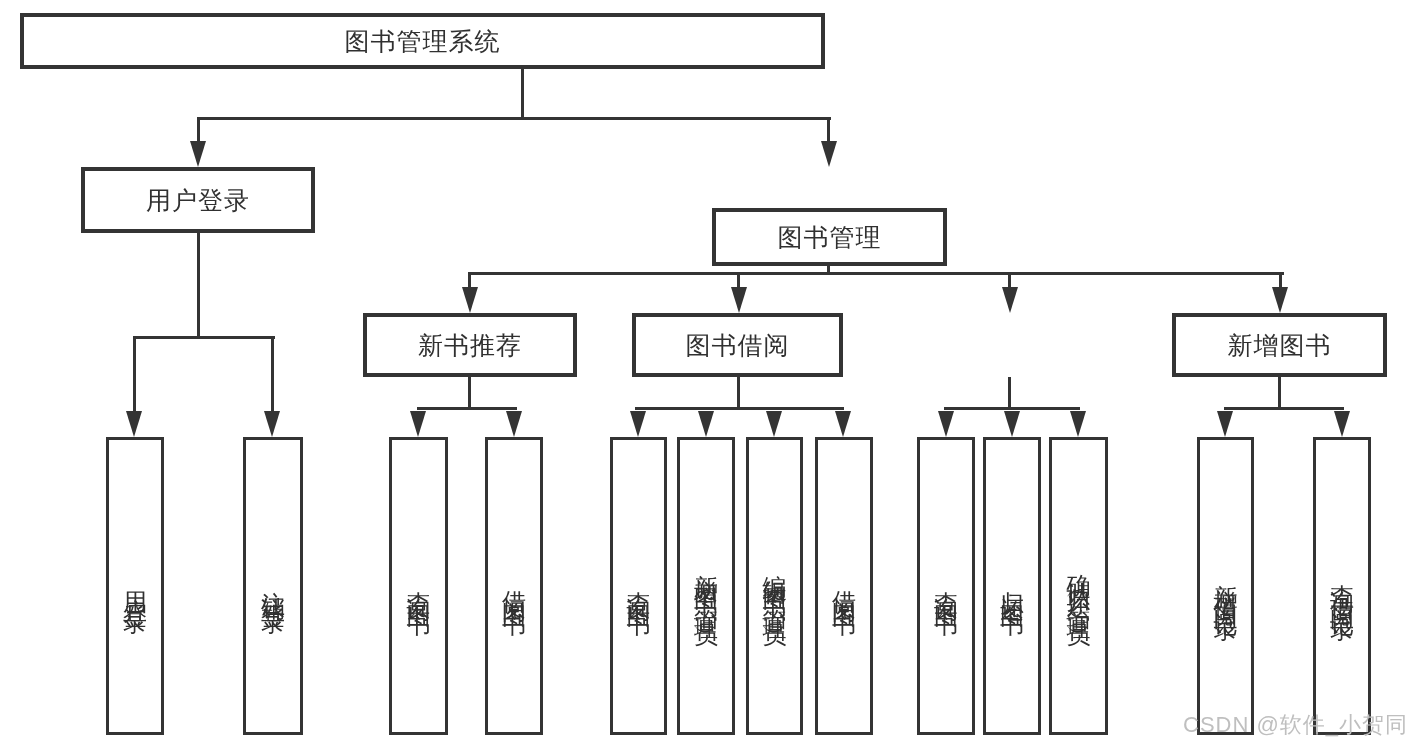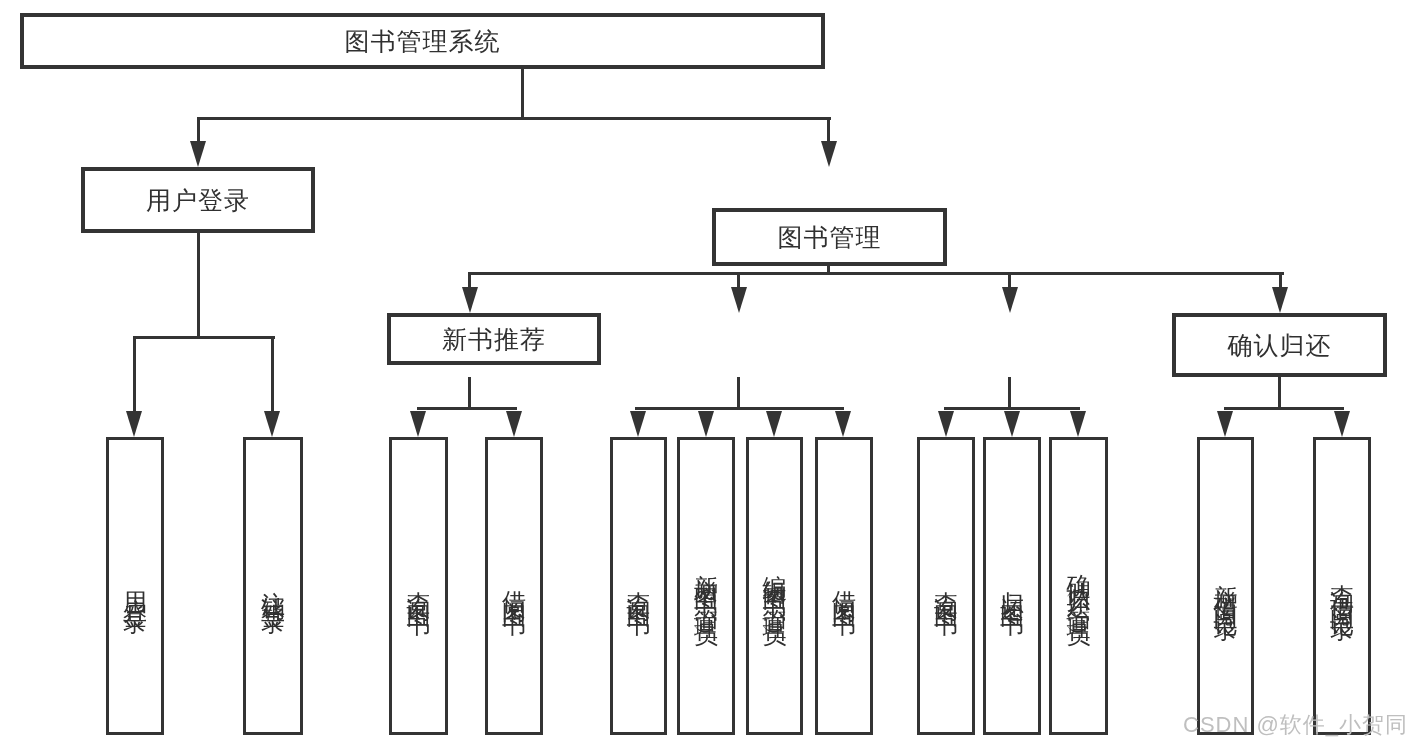--- a/index.html
+++ b/index.html
@@ -29,21 +29,21 @@
     writing-mode:vertical-rl;
     font-size:24px;
     letter-spacing:7px;
     line-height:1;
     color:#303030;
   }
   
   #n-root{left:20px;top:13px;width:805px;height:56px;}
   #n-user-login{left:81px;top:167px;width:234px;height:66px;}
   #n-book-management{left:712px;top:167px;width:235px;height:58px;margin-top:41px;}
-  #n-new-book-recommend{left:363px;top:313px;width:214px;height:52px;margin-left:24px;}
+  #n-new-book-recommend{left:363px;top:313px;width:214px;height:64px;}
   #n-book-borrowing{left:632px;top:313px;width:211px;height:64px;}
   #n-current-borrowing{left:903px;top:313px;width:214px;height:64px;}
   #n-borrowing-records{left:1172px;top:313px;width:215px;height:64px;}
 
   #n-login{left:106px;width:58px;}
   #n-logout{left:243px;width:60px;}
   #n-rec-query-books{left:389px;width:59px;}
   #n-rec-borrow-books{left:485px;width:58px;}
   #n-bor-query-books{left:610px;width:57px;}
   #n-bor-add-books{left:677px;width:58px;}
@@ -135,22 +135,25 @@
   <div class="box hbox" id="n-user-login">
     <span class="lbl">用户登录</span>
   </div>
   <div class="box hbox" id="n-book-management">
     <span class="lbl">图书管理</span>
   </div>
 
   <div class="box hbox" id="n-new-book-recommend">
     <span class="lbl">新书推荐</span>
   </div>
+  <div class="box hbox" id="n-book-borrowing">
+    <span class="lbl">图书借阅</span>
+  </div>
   <div class="box hbox" id="n-borrowing-records">
-    <span class="lbl">确认归还</span>
+    <span class="lbl">新增图书</span>
   </div>
 
   <div class="box vbox" id="n-login">
     <span class="lbl">用户登录</span>
   </div>
   <div class="box vbox" id="n-logout">
     <span class="lbl">注销登录</span>
   </div>
 
   <div class="box vbox" id="n-rec-query-books">

